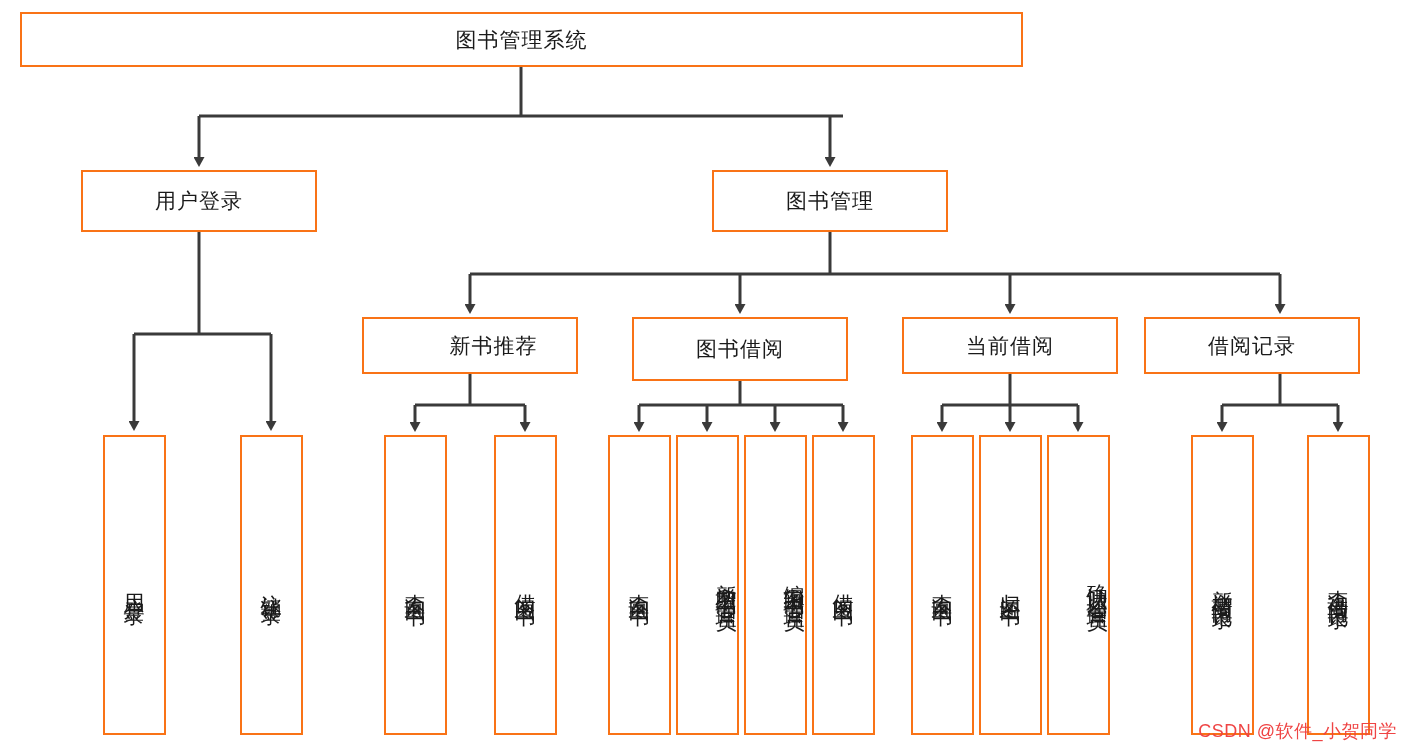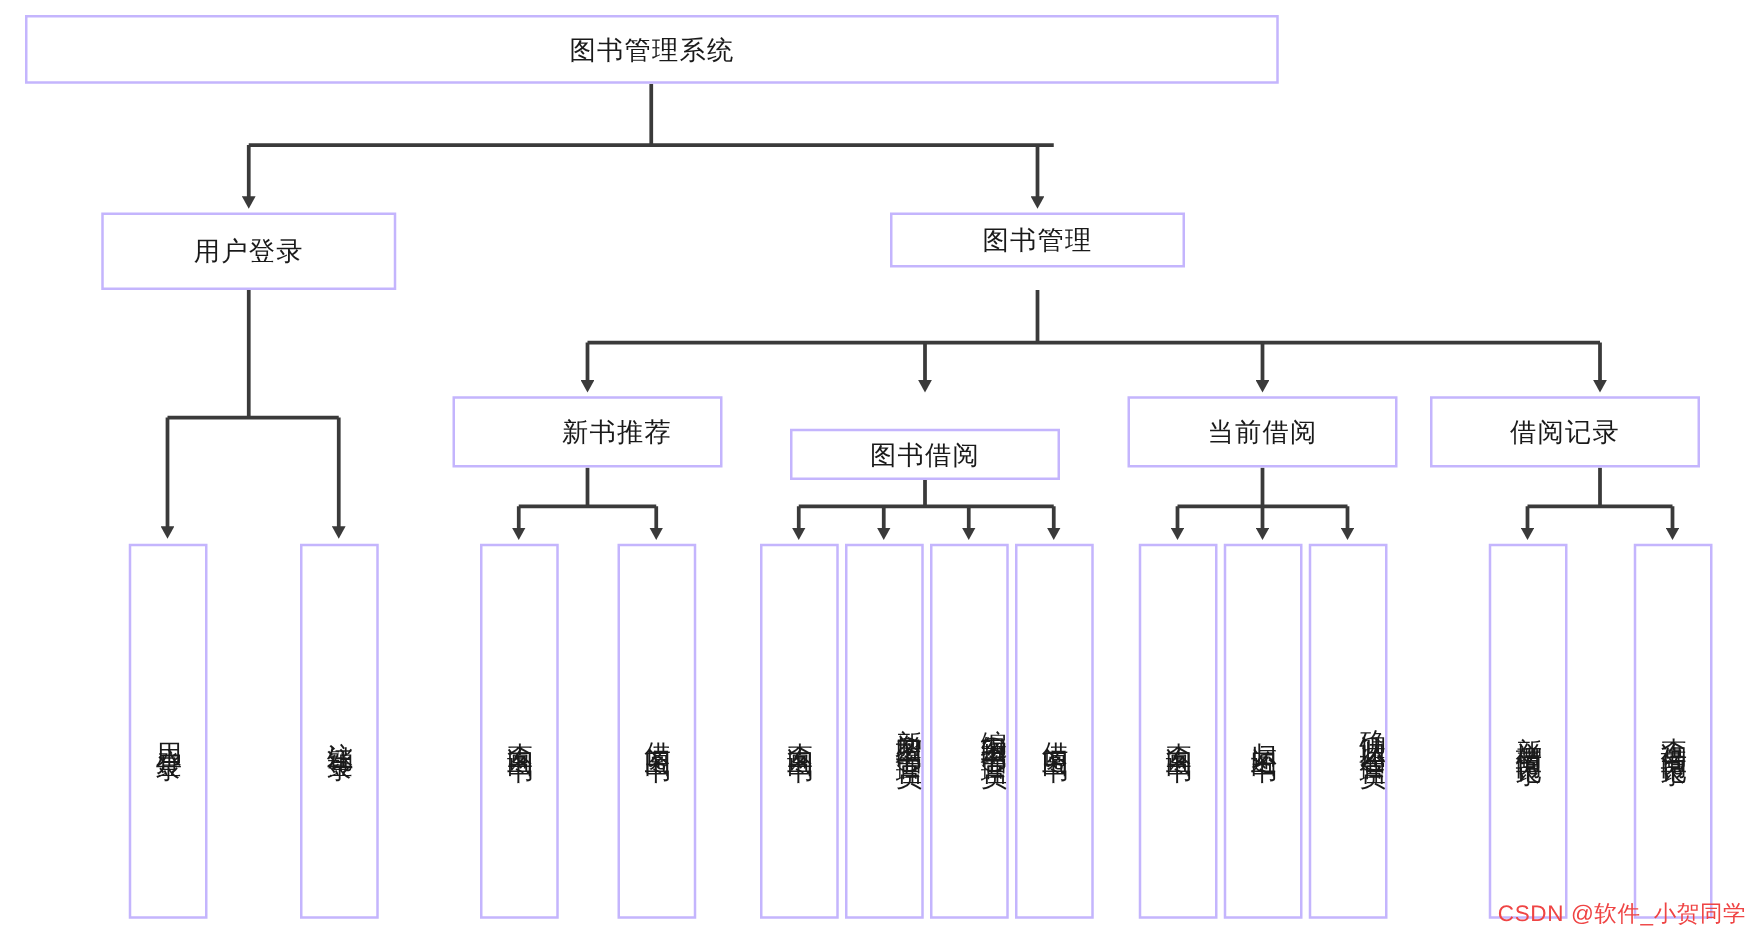--- a/index.html
+++ b/index.html
@@ -22,21 +22,21 @@
     position: absolute;
     left: 0;
     top: 0;
     width: 1405px;
     height: 747px;
     pointer-events: none;
   }
   .node {
     position: absolute;
     box-sizing: border-box;
-    border: 2px solid #c4b5fd;
+    border: 2px solid #f97316;
     background: #ffffff;
     display: flex;
     align-items: center;
     justify-content: center;
     color: #1a1a1a;
   }
   .node.horiz {
     font-size: 21px;
     letter-spacing: 1px;
   }
@@ -123,28 +123,28 @@
     </g>
   </svg>
 
   <div class="node horiz" style="left:20px; top:12px; width:1003px; height:55px;">
     <span class="lbl">图书管理系统</span>
   </div>
 
   <div class="node horiz" style="left:81px; top:170px; width:236px; height:62px;">
     <span class="lbl">用户登录</span>
   </div>
-  <div class="node horiz" style="left:712px; top:170px; width:236px; height:44px;">
+  <div class="node horiz" style="left:712px; top:170px; width:236px; height:62px;">
     <span class="lbl">图书管理</span>
   </div>
 
   <div class="node horiz" style="left:362px; top:317px; width:216px; height:57px;padding-left:47px;">
     <span class="lbl">新书推荐</span>
   </div>
-  <div class="node horiz" style="left:632px; top:317px; width:216px; height:41px;margin-top:26px;">
+  <div class="node horiz" style="left:632px; top:317px; width:216px; height:64px;">
     <span class="lbl">图书借阅</span>
   </div>
   <div class="node horiz" style="left:902px; top:317px; width:216px; height:57px;">
     <span class="lbl">当前借阅</span>
   </div>
   <div class="node horiz" style="left:1144px; top:317px; width:216px; height:57px;">
     <span class="lbl">借阅记录</span>
   </div>
 
   <div class="node vert centered" style="left:103px; top:435px; width:63px; height:300px;">

